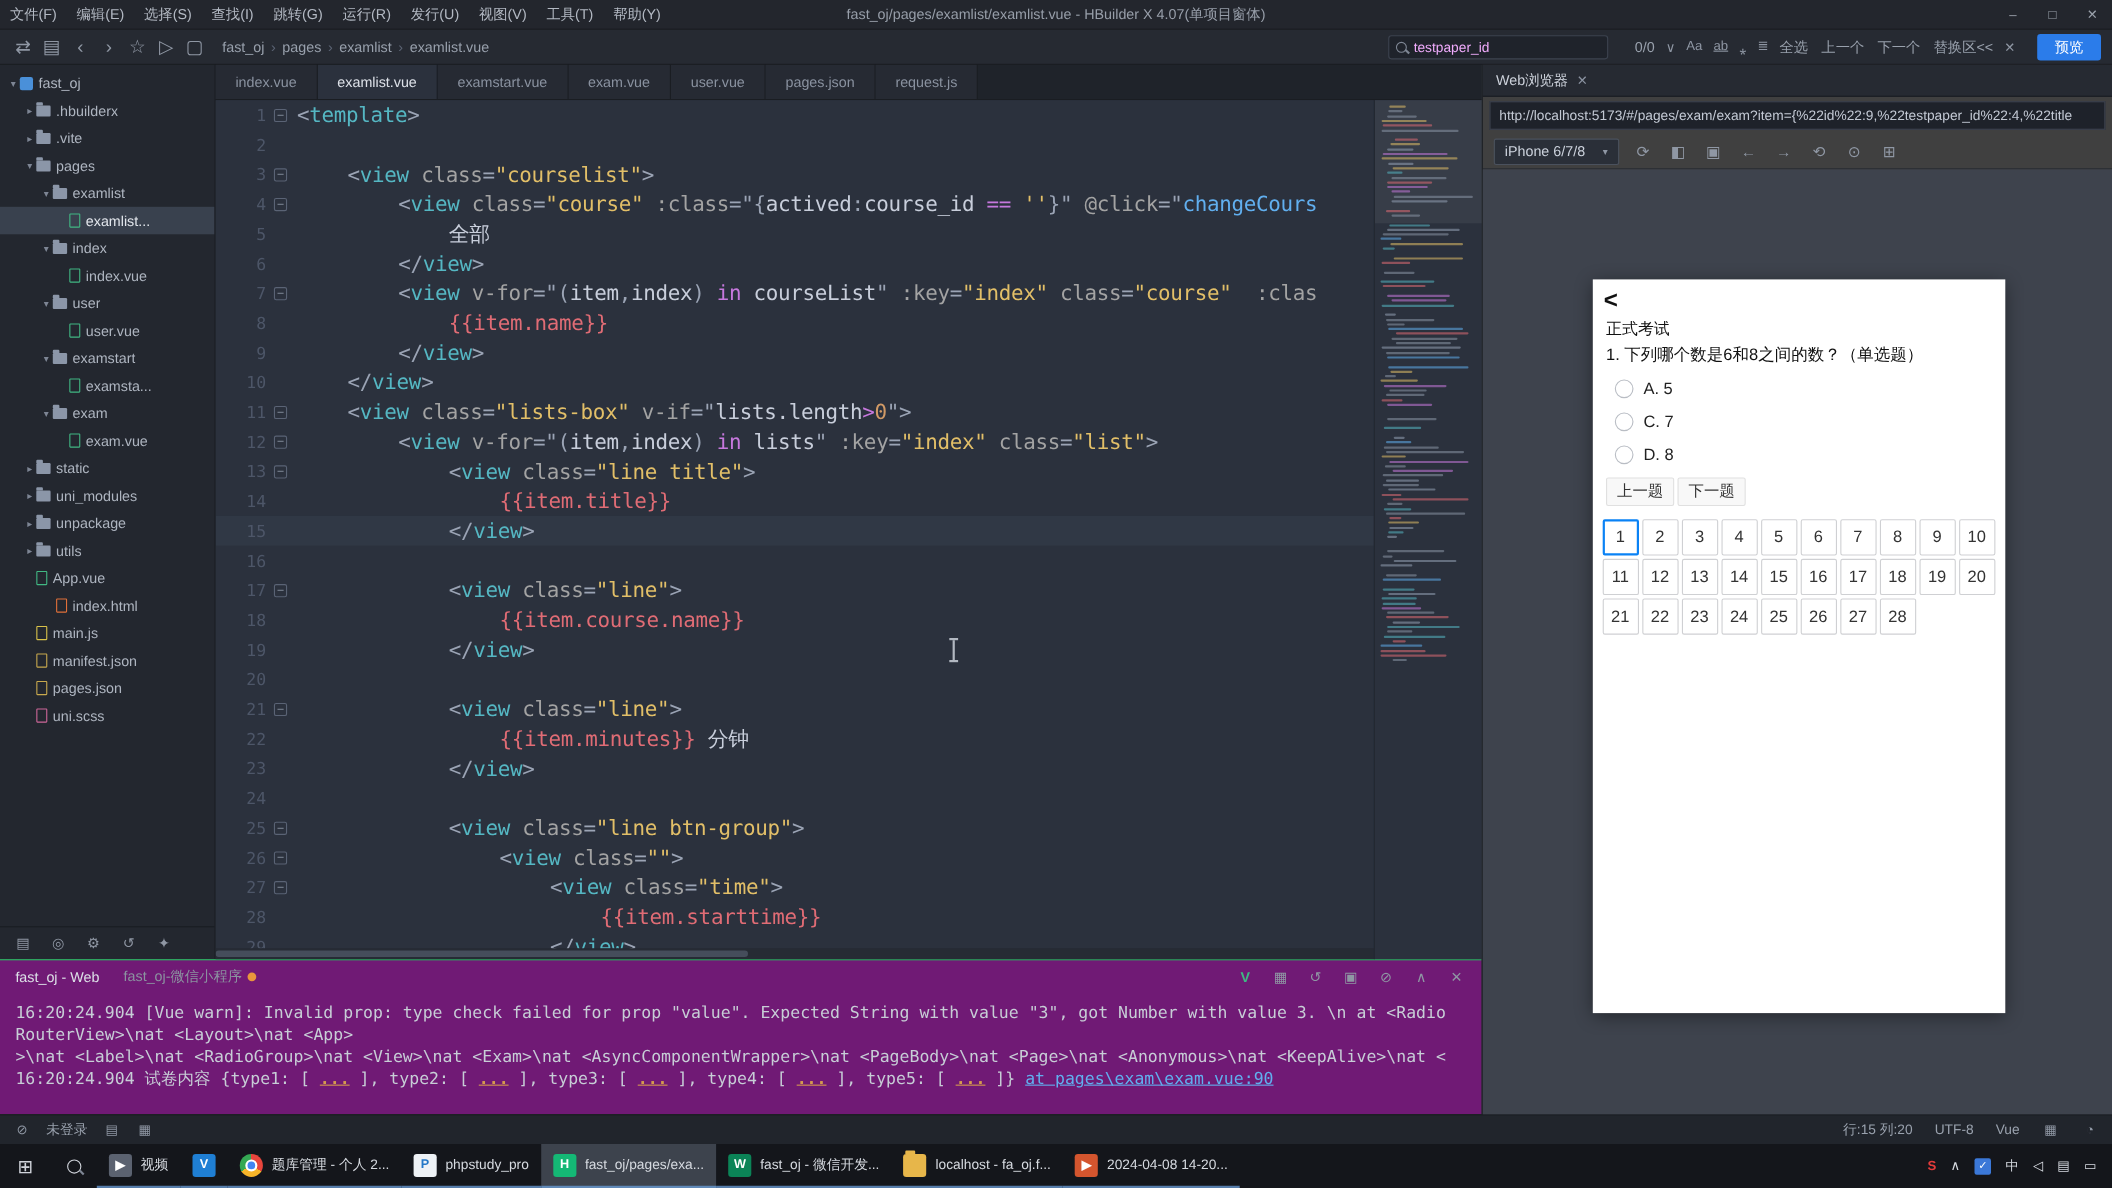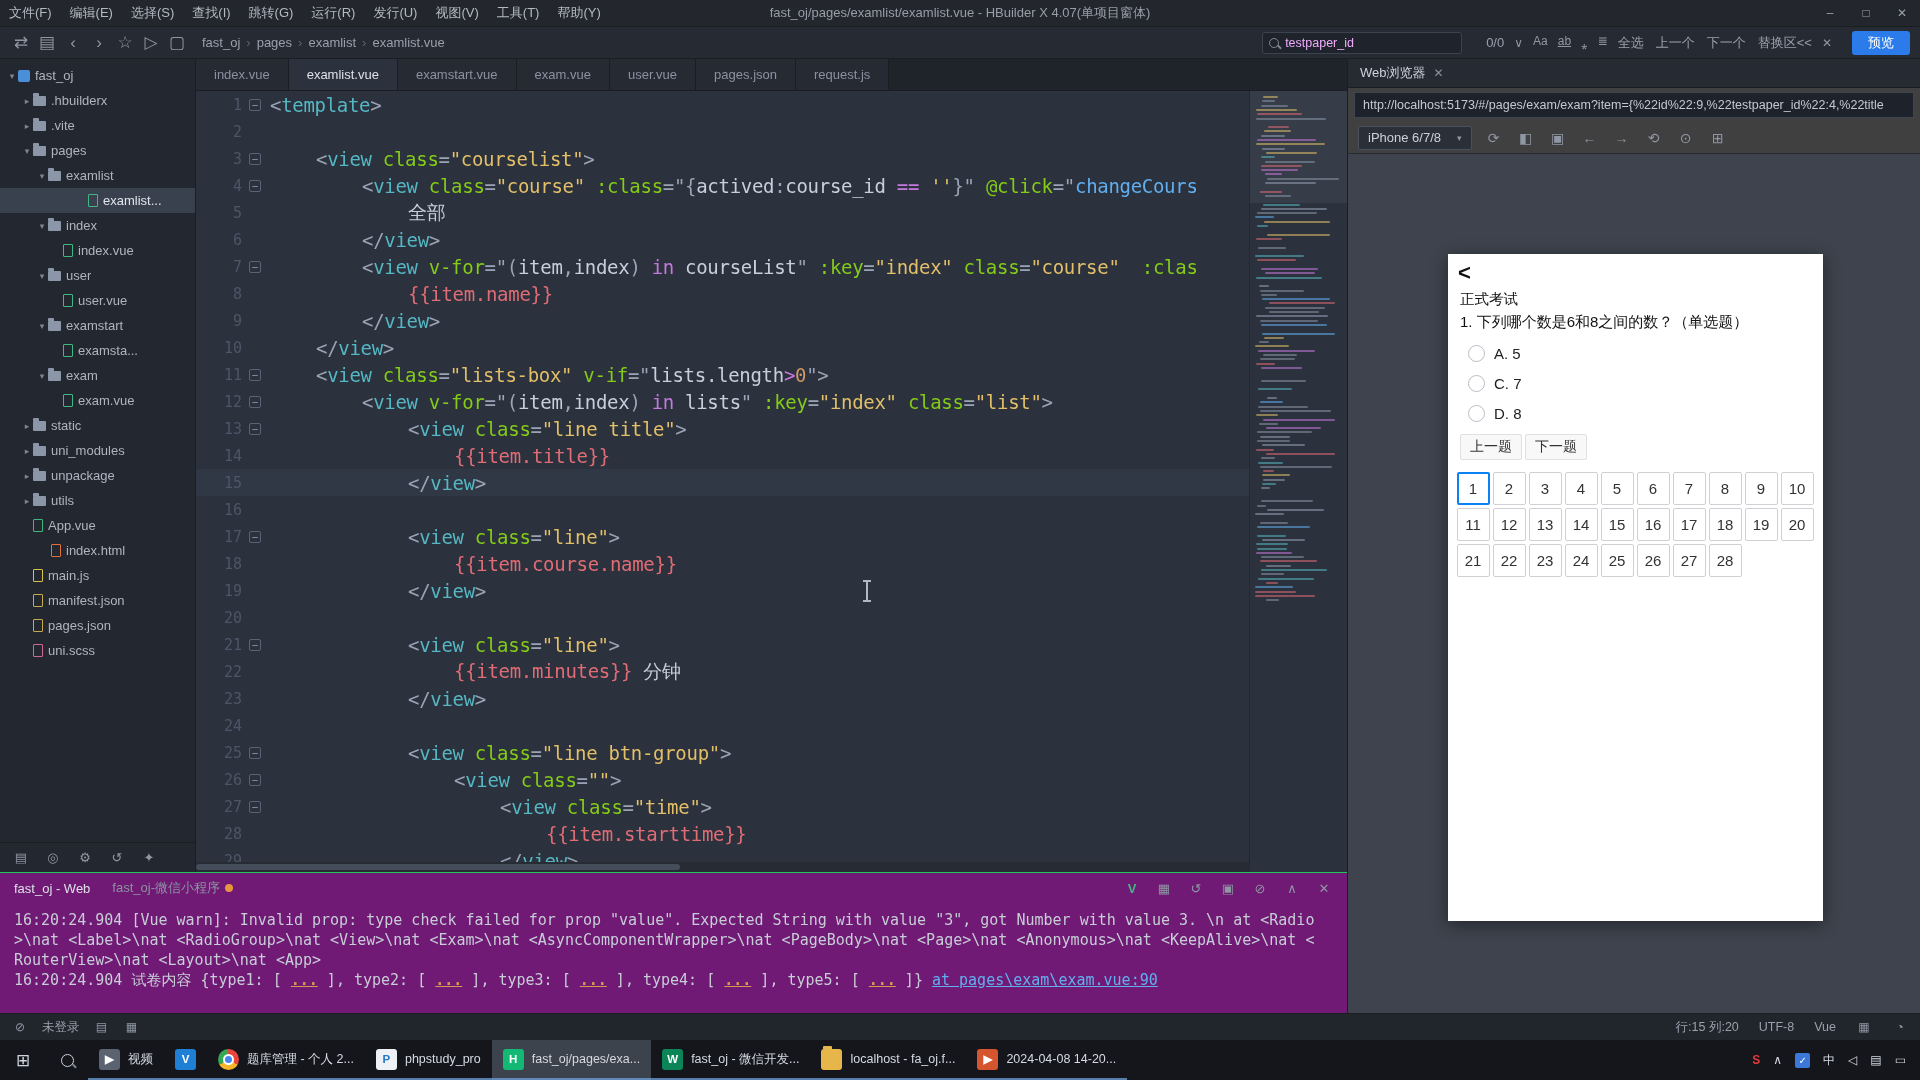--- a/index.html
+++ b/index.html
@@ -58,21 +58,21 @@
   .etab{padding:0 18px;display:flex;align-items:center;color:#8a92a0;background:#262a33;border-right:1px solid #1a1d22;white-space:nowrap}
   .etab.active{background:#2b313d;color:#dde1e8}
   .editor-wrap{flex:1;display:flex;min-height:0}
   .code-area{width:1053px;background:#2b313d;position:relative;overflow:hidden;flex:none}
   .cl{height:27px;display:flex;align-items:center;white-space:pre}
   .cl.cur{background:rgba(130,150,185,.07)}
   .cl .g{width:50px;text-align:right;padding-right:4px;color:#4d5668;font:15px "DejaVu Sans Mono",monospace;flex:none}
   .cl .fold{width:18px;flex:none;display:flex;justify-content:center}
   .fold .fbox{width:12px;height:12px;border:1px solid #5a6375;border-radius:2px;color:#98a1b0;font-size:10px;line-height:10px;text-align:center}
   .cl .ct{font:19px "DejaVu Sans Mono",monospace;letter-spacing:-.3px;white-space:pre}
-  .tk-p{color:#9ba4b5}.tk-t{color:#55b7c3}.tk-a{color:#84cc16}.tk-s{color:#e2bf68}
+  .tk-p{color:#9ba4b5}.tk-t{color:#55b7c3}.tk-a{color:#a3a3a3}.tk-s{color:#e2bf68}
   .tk-k{color:#c678dd}.tk-f{color:#61afef}.tk-m{color:#e06c75}.tk-x{color:#c8cedb}.tk-n{color:#d19a66}
   .hscroll{position:absolute;left:0;bottom:0;height:10px;width:100%;background:#262b34}
   .hscroll .thumb{position:absolute;left:0;top:2px;height:6px;width:46%;background:#454d5b;border-radius:3px}
   .ibeam{position:absolute;left:670px;top:491px;width:2px;height:18px;background:#d4dae3;opacity:.8}
   .ibeam::before,.ibeam::after{content:"";position:absolute;left:-3px;width:8px;height:2px;background:#d4dae3}
   .ibeam::before{top:-2px}.ibeam::after{bottom:-2px}
   .minimap{width:98px;background:#2b313d;border-left:1px solid #232831;position:relative;flex:none}
   .mm-view{position:absolute;left:0;top:0;width:100%;height:112px;background:rgba(255,255,255,.06)}
   .mm-line{position:absolute;height:2px;opacity:.55;border-radius:1px}
 
@@ -231,21 +231,21 @@
               <div class="trow" style="padding-left: 21px;">
                 <span class="arr">▾</span>
                 <span class="tico folder"></span>
                 <span class="lbl">pages</span>
               </div>
               <div class="trow" style="padding-left: 36px;">
                 <span class="arr">▾</span>
                 <span class="tico folder"></span>
                 <span class="lbl">examlist</span>
               </div>
-              <div class="trow sel" style="padding-left: 76px;">
+              <div class="trow sel" style="padding-left: 51px;">
                 <span class="arr"></span>
                 <span class="tico doc c-vue"></span>
                 <span class="lbl">examlist...</span>
               </div>
               <div class="trow" style="padding-left: 36px;">
                 <span class="arr">▾</span>
                 <span class="tico folder"></span>
                 <span class="lbl">index</span>
               </div>
               <div class="trow" style="padding-left: 51px;">
@@ -513,22 +513,22 @@
               <span class="ico ">▦</span>
               <span class="ico ">↺</span>
               <span class="ico ">▣</span>
               <span class="ico ">⊘</span>
               <span class="ico ">∧</span>
               <span class="ico ">✕</span>
             </span>
           </div>
         <div class="clogs" id="clogs">
             <div class="logline"><span>16:20:24.904 [Vue warn]: Invalid prop: type check failed for prop "value". Expected String with value "3", got Number with value 3. \n at &lt;Radio</span></div>
+            <div class="logline"><span>RouterView&gt;\nat &lt;Layout&gt;\nat &lt;App&gt;</span></div>
             <div class="logline"><span>&gt;\nat &lt;Label&gt;\nat &lt;RadioGroup&gt;\nat &lt;View&gt;\nat &lt;Exam&gt;\nat &lt;AsyncComponentWrapper&gt;\nat &lt;PageBody&gt;\nat &lt;Page&gt;\nat &lt;Anonymous&gt;\nat &lt;KeepAlive&gt;\nat &lt;</span></div>
-            <div class="logline"><span>RouterView&gt;\nat &lt;Layout&gt;\nat &lt;App&gt;</span></div>
             <div class="logline"><span>16:20:24.904 试卷内容 {type1: [ </span><span class="lk-lo">...</span><span> ], type2: [ </span><span class="lk-lo">...</span><span> ], type3: [ </span><span class="lk-lo">...</span><span> ], type4: [ </span><span class="lk-lo">...</span><span> ], type5: [ </span><span class="lk-lo">...</span><span> ]} </span><span class="lk-lb">at pages\exam\exam.vue:90</span></div>
           </div>
       </div>
     </div>
 
     <div class="right-panel">
       <div class="rp-tabs">
         <span class="rp-tab">
           <span>Web浏览器</span>
           <span class="x">✕</span>

